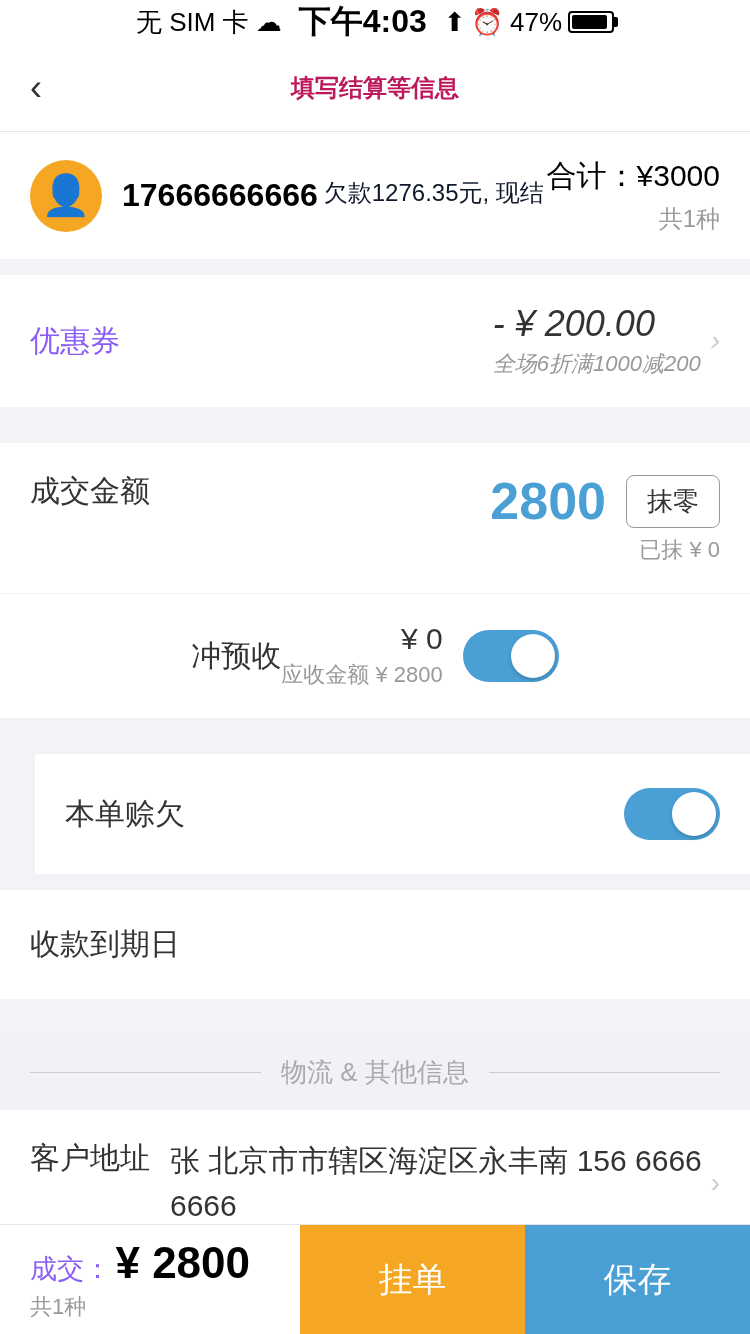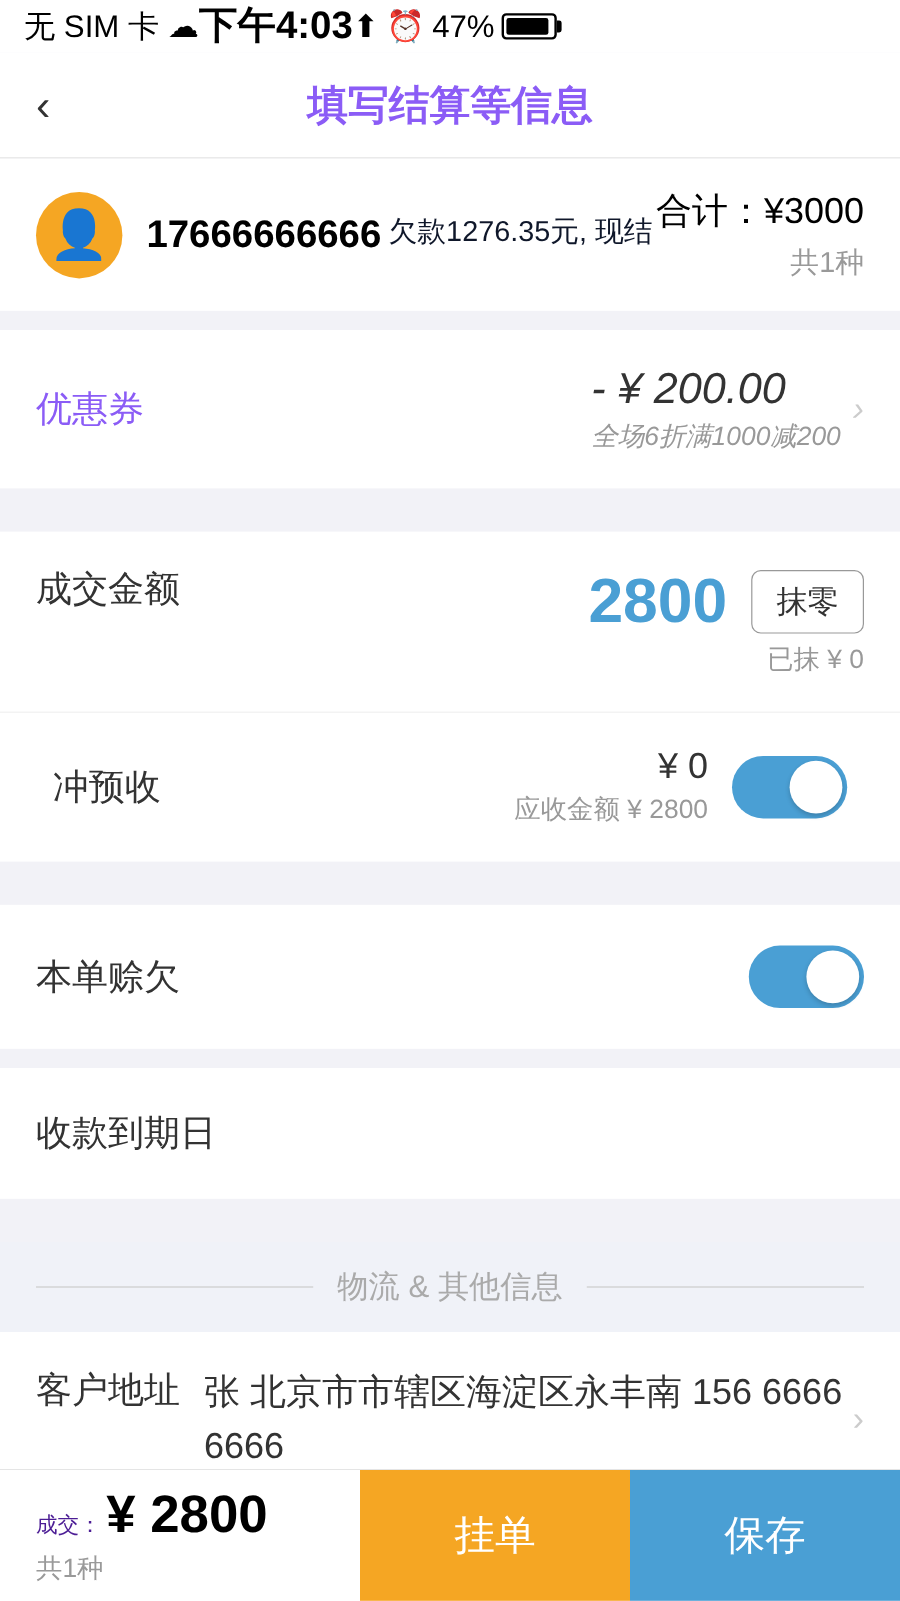--- a/index.html
+++ b/index.html
@@ -11,24 +11,25 @@
       background: #f2f2f7;
       position: relative;
     }
 
     
     .status-bar {
       height: 44px;
       background: #fff;
       display: flex;
       align-items: center;
-      justify-content: flex-start;
+      justify-content: center;
       padding: 0 20px;
       font-size: 28px;
       font-weight: 500;
+      gap: 17px;
     }
     .status-left { font-size: 26px; color: #000; display: flex; align-items: center; gap: 10px; }
     .status-center { font-size: 32px; font-weight: 600; color: #000; }
     .status-right { display: flex; align-items: center; gap: 6px; font-size: 26px; color: #000; }
     .battery-bar {
       width: 46px; height: 22px; border: 2px solid #000; border-radius: 4px; position: relative;
       display: inline-flex; align-items: center; padding: 2px;
     }
     .battery-bar::after {
       content: ''; position: absolute; right: -6px; top: 50%; transform: translateY(-50%);
@@ -48,23 +49,23 @@
     }
     .header-back {
       position: absolute;
       left: 20px;
       font-size: 36px;
       color: #333;
       cursor: pointer;
       padding: 10px;
     }
     .header-title {
-      font-size: 34px;
+      font-size: 24px;
       font-weight: 600;
-      color: #8b5cf6;
+      color: #be185d;
     }
 
     
     .content {
       padding-bottom: 120px;
     }
 
     
     .user-card {
       background: #fff;
@@ -128,22 +129,22 @@
       font-size: 26px;
       color: #333;
       background: #fff;
     }
     .deal-sub { font-size: 22px; color: #999; text-align: right; margin-top: 4px; }
 
     
     .prepay-row {
       display: flex;
       align-items: center;
-      justify-content: space-between;
-      padding: 28px 44px;
+      justify-content: center;
+      padding: 28px 33px;
     }
     .prepay-right { display: flex; align-items: center; gap: 20px; }
     .prepay-amount-col { text-align: right; }
     .prepay-amount { font-size: 30px; color: #333; }
     .prepay-sub { font-size: 22px; color: #999; margin-top: 4px; }
 
     
     .toggle {
       width: 96px; height: 52px; border-radius: 26px;
       background: #4a9fd4; position: relative; cursor: pointer;
@@ -156,20 +157,21 @@
     }
 
     
     .debit-row {
       background: #fff;
       display: flex;
       align-items: center;
       justify-content: space-between;
       padding: 34px 30px;
       margin-bottom: 16px;
+      margin-left: 35px;
     }
     .debit-label { font-size: 30px; color: #333; }
 
     
     .duedate-row {
       background: #fff;
       padding: 34px 30px;
       display: flex;
       align-items: center;
       gap: 20px;
@@ -215,21 +217,21 @@
       align-items: center;
       border-top: 1px solid #e5e5e5;
     }
     .bottom-summary {
       flex: 0 0 300px;
       padding: 0 30px;
       display: flex;
       flex-direction: column;
       justify-content: center;
     }
-    .bottom-deal { font-size: 18px; color: #4c1d95; }
+    .bottom-deal { font-size: 27px; color: #8b5cf6; }
     .bottom-amount { font-size: 44px; font-weight: 600; color: #000; display: inline; }
     .bottom-count { font-size: 22px; color: #999; margin-top: 4px; }
     .bottom-actions { display: flex; flex: 1; height: 100%; }
     .btn-hang {
       flex: 1; background: #f5a623; display: flex; align-items: center;
       justify-content: center; font-size: 34px; color: #fff; font-weight: 500;
       cursor: pointer;
     }
     .btn-save {
       flex: 1; background: #4a9fd4; display: flex; align-items: center;

